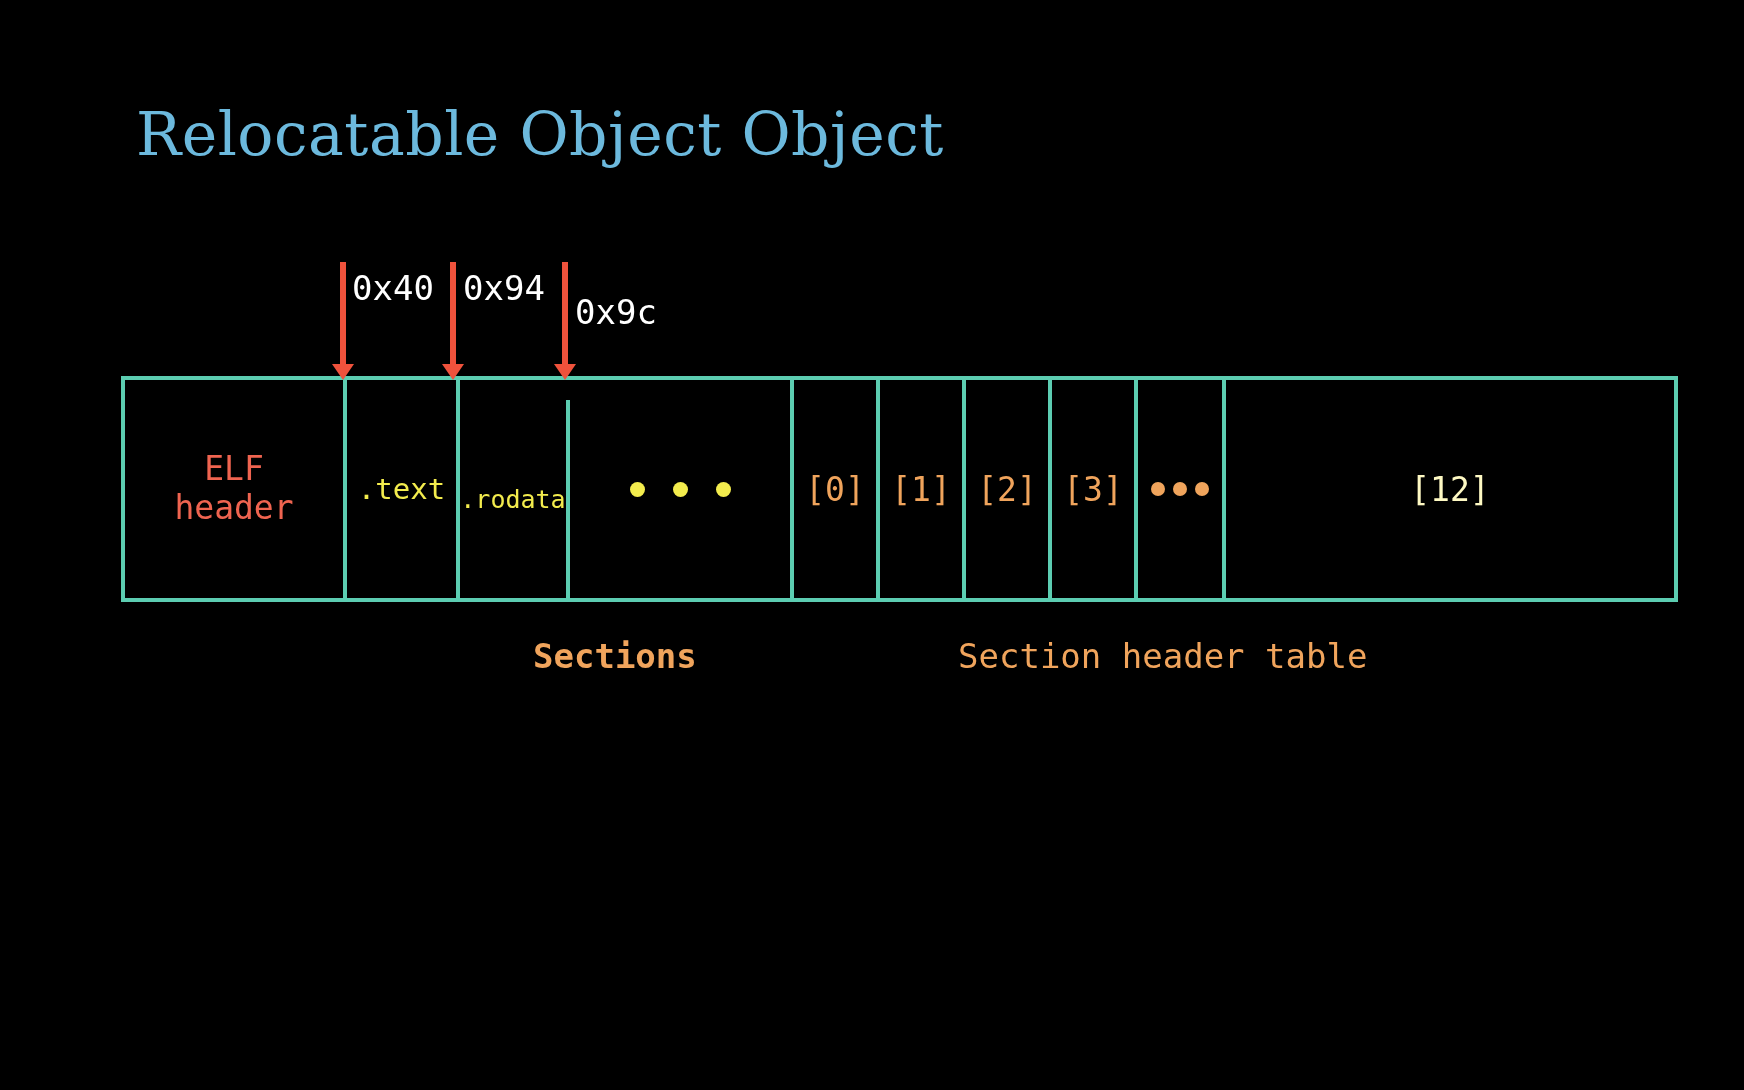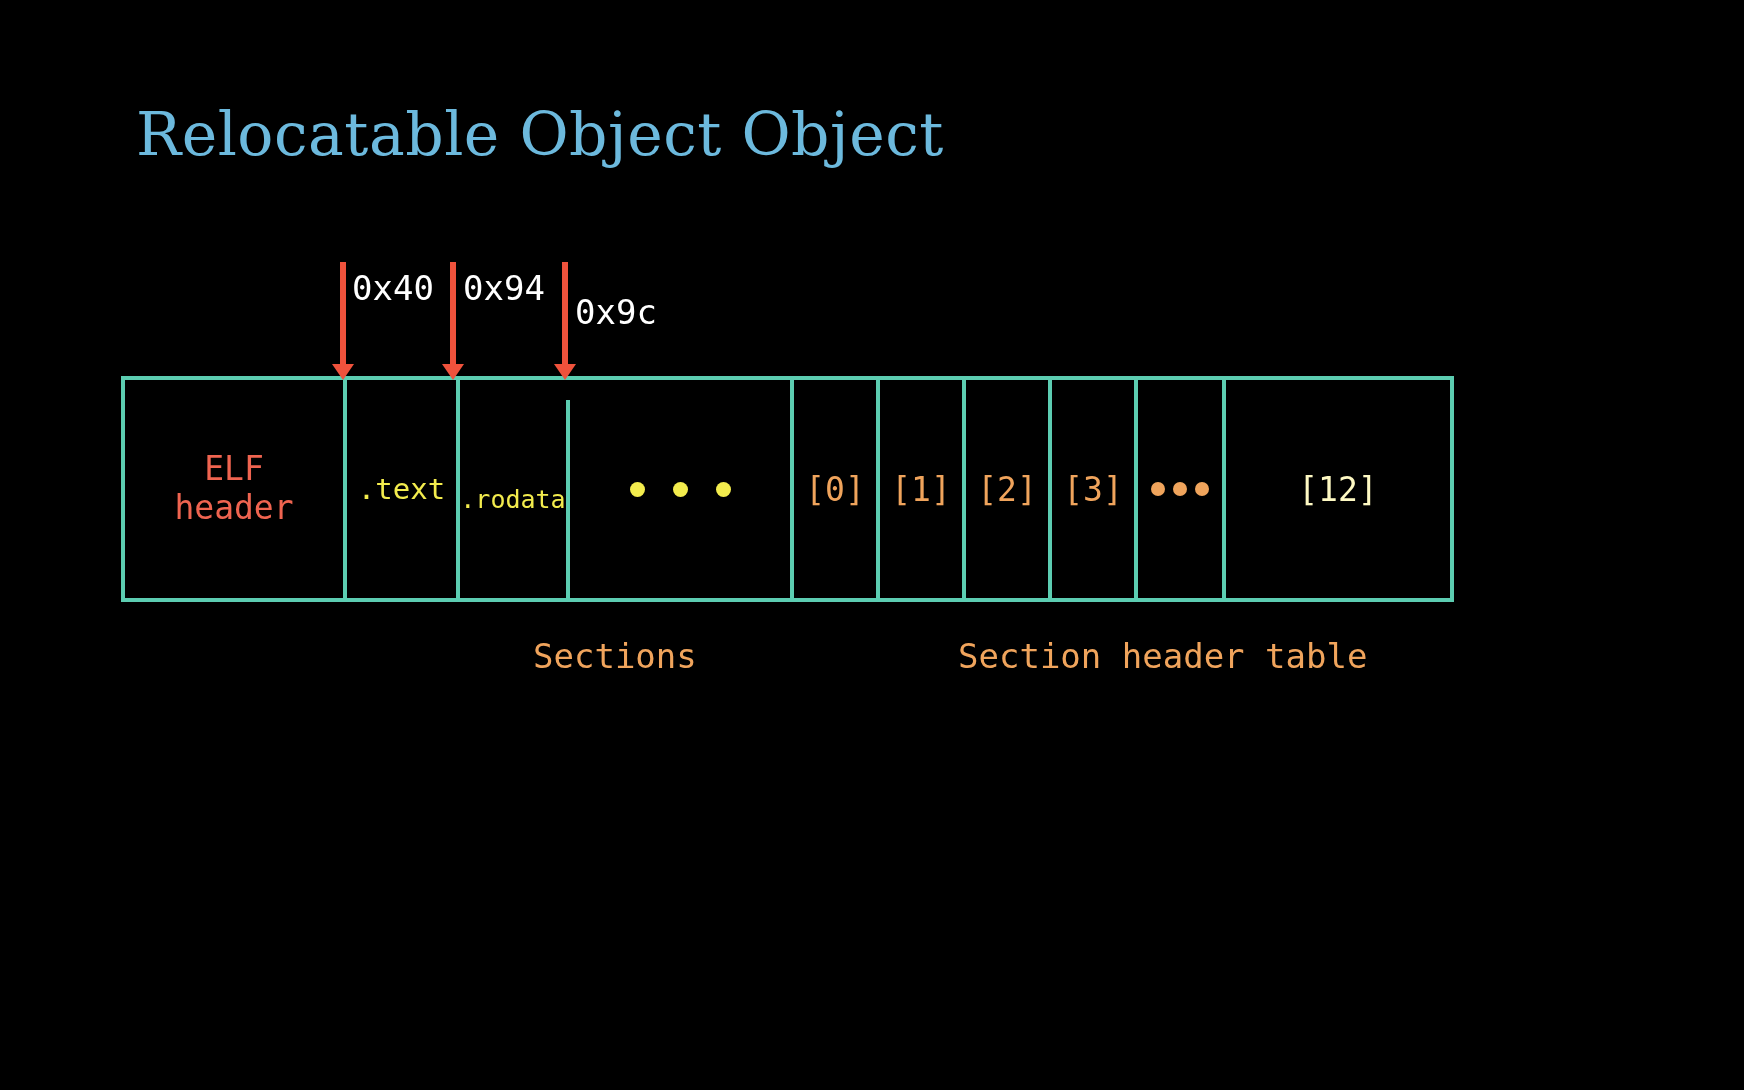--- a/index.html
+++ b/index.html
@@ -54,21 +54,21 @@
     color: #ffffff;
     white-space: nowrap;
     z-index: 4;
   }
 
   
   #elf-diagram {
     position: absolute;
     left: 121px;
     top: 376px;
-    width: 1333px;
+    width: 1557px;
     height: 226px;
     box-sizing: border-box;
     border: 4px solid #5ccdb1;
     display: flex;
     align-items: stretch;
     z-index: 2;
   }
   .cell {
     box-sizing: border-box;
     display: flex;
@@ -116,21 +116,21 @@
   }
 
   
   .caption {
     position: absolute;
     font-family: "DejaVu Sans Mono", monospace;
     font-size: 34px;
     color: #f0a45c;
     white-space: nowrap;
   }
-  #caption-sections { left: 533px; top: 636px; }
+  #caption-sections { left: 533px; top: 636px; font-weight: bold; }
   #caption-sht      { left: 958px; top: 636px; }
 </style>
 </head>
 <body>
 
 <div id="slide-title">Relocatable Object Object</div>
 
 <div class="arrow" style="left:340px; top:262px; height:104px;"></div>
 <div class="addr-label" style="left:352px; top:268px;">0x40</div>
 

